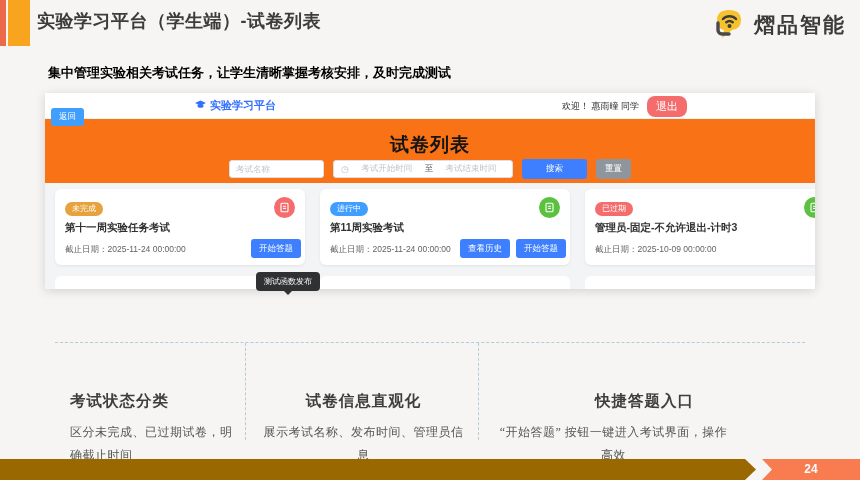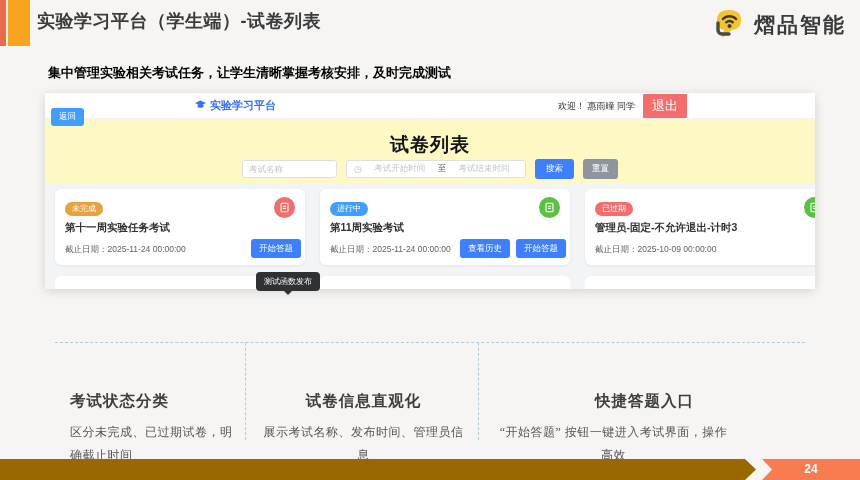--- a/index.html
+++ b/index.html
@@ -8,37 +8,37 @@
 
   
   .accent-strip { position:absolute; left:0; top:0; width:6px; height:46px; background:#ec6a4c; }
   .accent-block { position:absolute; left:8px; top:0; width:22px; height:46px; background:#f9a41f; }
   .slide-title { position:absolute; left:37px; top:9px; font-size:18px; font-weight:bold; color:#3c3c3c; letter-spacing:.5px; }
   .brand { position:absolute; right:14px; top:6px; display:flex; align-items:center; gap:7px;justify-content:space-between; }
   .brand-name { font-size:21px; font-weight:bold; color:#3b3b3b; letter-spacing:2px; }
   .subtitle { position:absolute; left:48px; top:64px; font-size:13px; font-weight:bold; color:#000000; }
 
   
-  .shot { position:absolute; left:45px; top:93px; width:770px; height:196px; background:#fef9c3;
+  .shot { position:absolute; left:45px; top:93px; width:770px; height:196px; background:#f97316;
           box-shadow:0 2px 10px rgba(0,0,0,.14); overflow:hidden; }
   .app-header { position:relative; height:26px; border-bottom:1px solid #f1f1f1; display:flex; align-items:center; background:#fff; }
   .app-brand { margin-left:150px; display:flex; align-items:center; gap:4px; color:#3370ff; font-weight:bold; font-size:11px; }
   .app-user { position:absolute; right:128px; top:0; height:26px; display:flex; align-items:center; gap:8px; }
   .welcome { font-size:9px; color:#333; }
-  .btn-logout { background:#f56c6c; color:#fff; font-size:13px; padding:3px 9px; border-radius:1px; border:none; cursor:pointer; }
+  .btn-logout { background:#f56c6c; color:#fff; font-size:11px; padding:3px 9px; border-radius:8px; border:none; cursor:pointer; }
   .btn-back { position:absolute; left:6px; top:15px; background:#409eff; color:#fff; font-size:8.5px; padding:3px 8px; border-radius:3px; border:none; cursor:pointer; }
   .app-title { position:absolute; top:39px; left:0; width:100%; text-align:center; font-size:19px; font-weight:800; color:#151515; letter-spacing:1px; }
   .search-row { position:absolute; top:66px; left:0; width:100%; display:flex; justify-content:center; align-items:center; gap:9px; }
   .inp-name { width:95px; height:18px; border:1px solid #dcdfe6; border-radius:3px; font-size:8.5px; padding:0 6px; color:#606266; background:#fff; font-family:"Liberation Sans",sans-serif; }
   .inp-name::placeholder { color:#bfc4cc; }
   .date-range { width:180px; height:18px; border:1px solid #dcdfe6; border-radius:3px; background:#fff; display:flex; align-items:center; font-size:8.5px; color:#bfc4cc; padding:0 7px; gap:4px; cursor:pointer; }
   .date-range .ph { flex:1; text-align:center; }
   .date-range .sep { color:#606266; }
   .clock { color:#c0c4cc; font-size:9px; line-height:1; }
-  .btn-search { background:#3d7fff; color:#fff; font-size:8.5px; padding:4px 11px; border-radius:3px; border:none; cursor:pointer; }
+  .btn-search { background:#3d7fff; color:#fff; font-size:8.5px; padding:4px 24px; border-radius:3px; border:none; cursor:pointer; }
   .btn-reset { background:#8f959c; color:#fff; font-size:8.5px; padding:4px 9px; border-radius:3px; border:none; cursor:pointer; }
 
   .cards-area { position:absolute; top:90px; left:0; width:770px; height:106px; background:#f2f4f6; overflow:hidden; }
   .cards-inner { width:820px; padding:6px 0 0 10px; display:flex; flex-wrap:wrap; gap:11px 15px; }
   .card { position:relative; width:250px; height:76px; background:#fff; border-radius:6px; box-shadow:0 1px 3px rgba(0,0,0,.07); padding:8px 10px; flex-shrink:0; }
   .ghost { position:relative; width:250px; height:40px; background:#fff; border-radius:6px; flex-shrink:0; }
   .badge { display:inline-block; font-size:8px; color:#fff; padding:2px 7px; border-radius:8px; line-height:1.2; }
   .badge-orange { background:#e6a23c; } .badge-blue { background:#409eff; } .badge-red { background:#f56c6c; }
   .circle { position:absolute; top:8px; right:10px; width:21px; height:21px; border-radius:50%; display:flex; align-items:center; justify-content:center; }
   .circle-red { background:#f56c6c; } .circle-green { background:#5cc041; }

